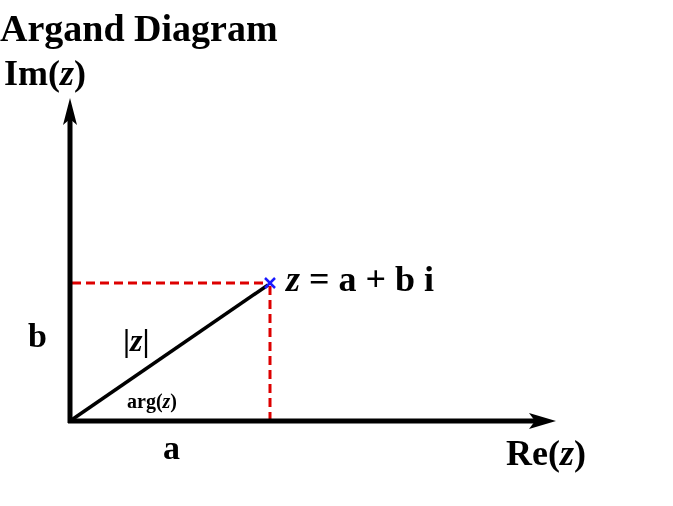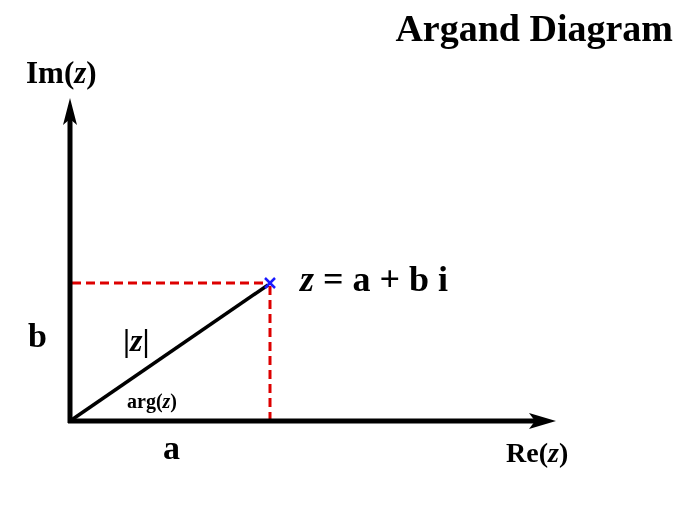--- a/index.html
+++ b/index.html
@@ -2,24 +2,24 @@
 <html><head>
 <meta charset="utf-8">
 <style>
   html, body { margin: 0; padding: 0; background: #ffffff; }
   body { width: 673px; height: 506px; position: relative; overflow: hidden;
          font-family: "Liberation Serif", "DejaVu Serif", serif; }
   svg { position: absolute; left: 0; top: 0; }
   .lbl { position: absolute; font-weight: bold; color: #000; white-space: nowrap;
          font-family: "Liberation Serif", "DejaVu Serif", serif; }
   .lbl i { font-style: italic; }
-  #title { left: 0; width: 673px; top: 6px; text-align: right; font-size: 38px; line-height: 44px; }
-  #imlabel { left: 26px; top: 52px; font-size: 31px; line-height: 42px; }
-  #relabel { left: 506px; top: 432px; font-size: 28px; line-height: 42px; }
-  #zeq { left: 286px; top: 258px; font-size: 36px; line-height: 42px; margin-left: 14px; }
+  #title { left: 0; width: 673px; top: 6px; text-align: left; font-size: 38px; line-height: 44px; }
+  #imlabel { left: 4px; top: 52px; font-size: 36px; line-height: 42px; }
+  #relabel { left: 506px; top: 432px; font-size: 36px; line-height: 42px; }
+  #zeq { left: 286px; top: 258px; font-size: 36px; line-height: 42px; }
   #blabel { left: 28px; top: 316px; font-size: 34px; line-height: 40px; }
   #alabel { left: 163px; top: 428px; font-size: 34px; line-height: 40px; }
   #modlabel { left: 123px; top: 321px; font-size: 32px; line-height: 38px; }
   #arglabel { left: 127px; top: 387px; font-size: 20px; line-height: 28px; }
 </style>
 </head>
 <body>
 
 <svg width="673" height="506" viewBox="0 0 673 506">
 

